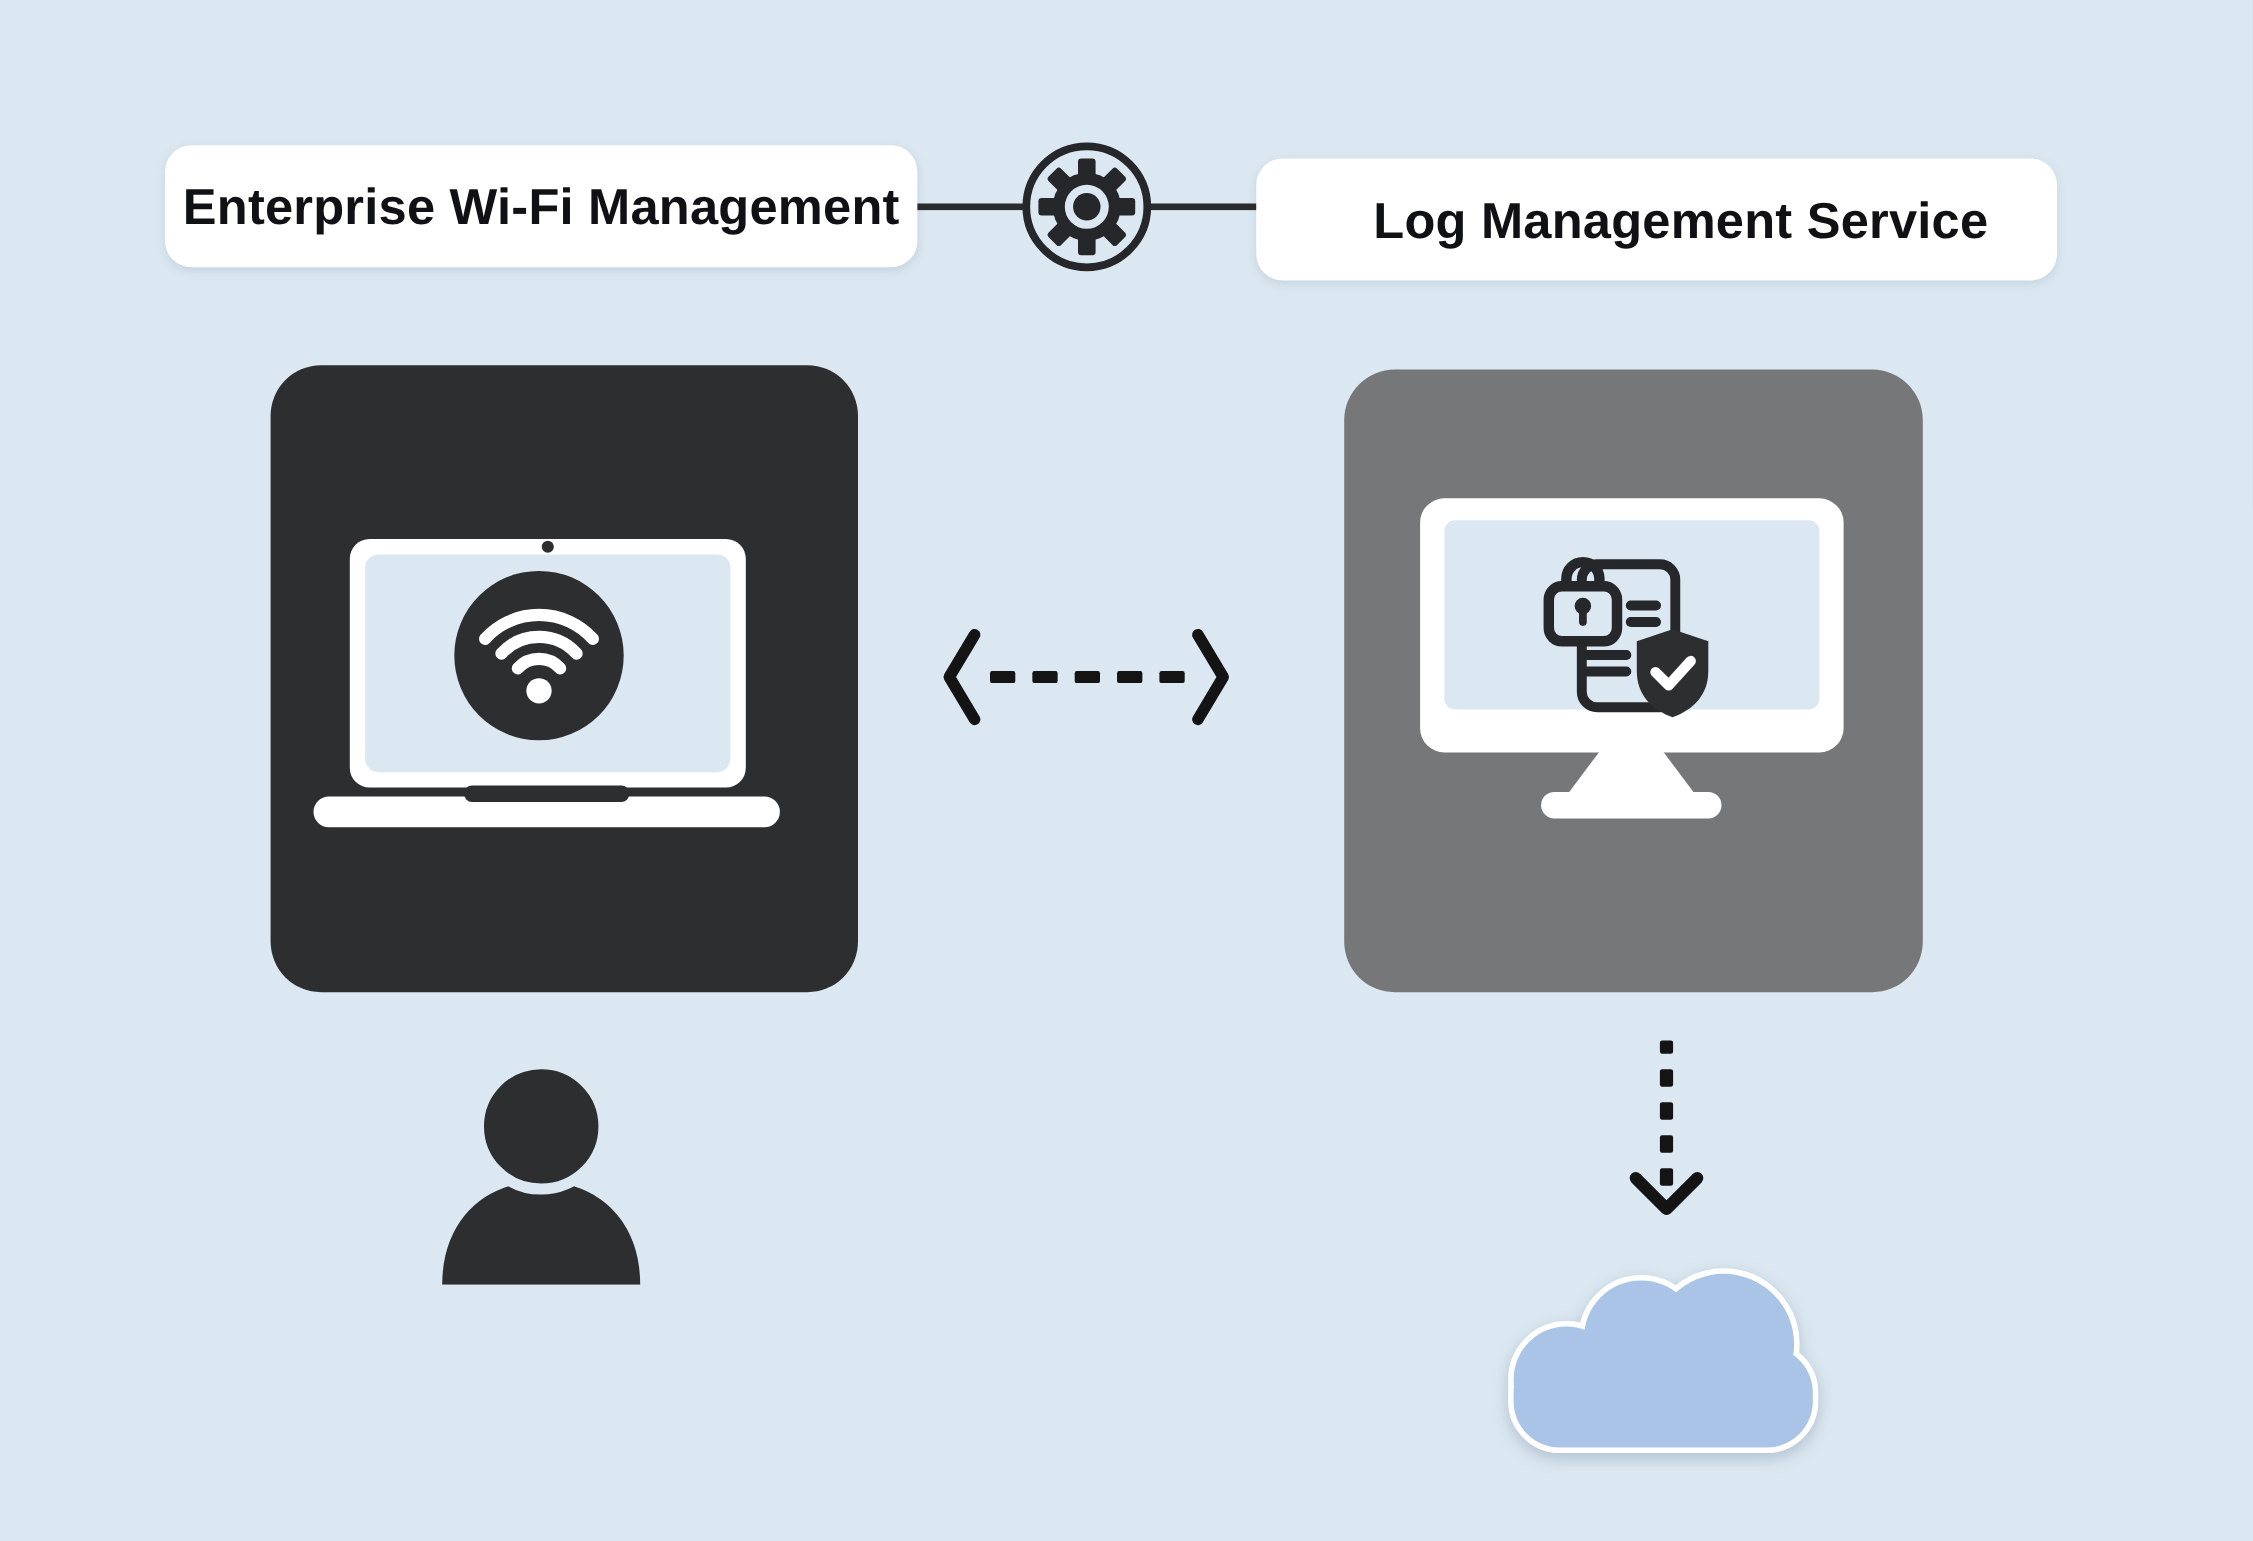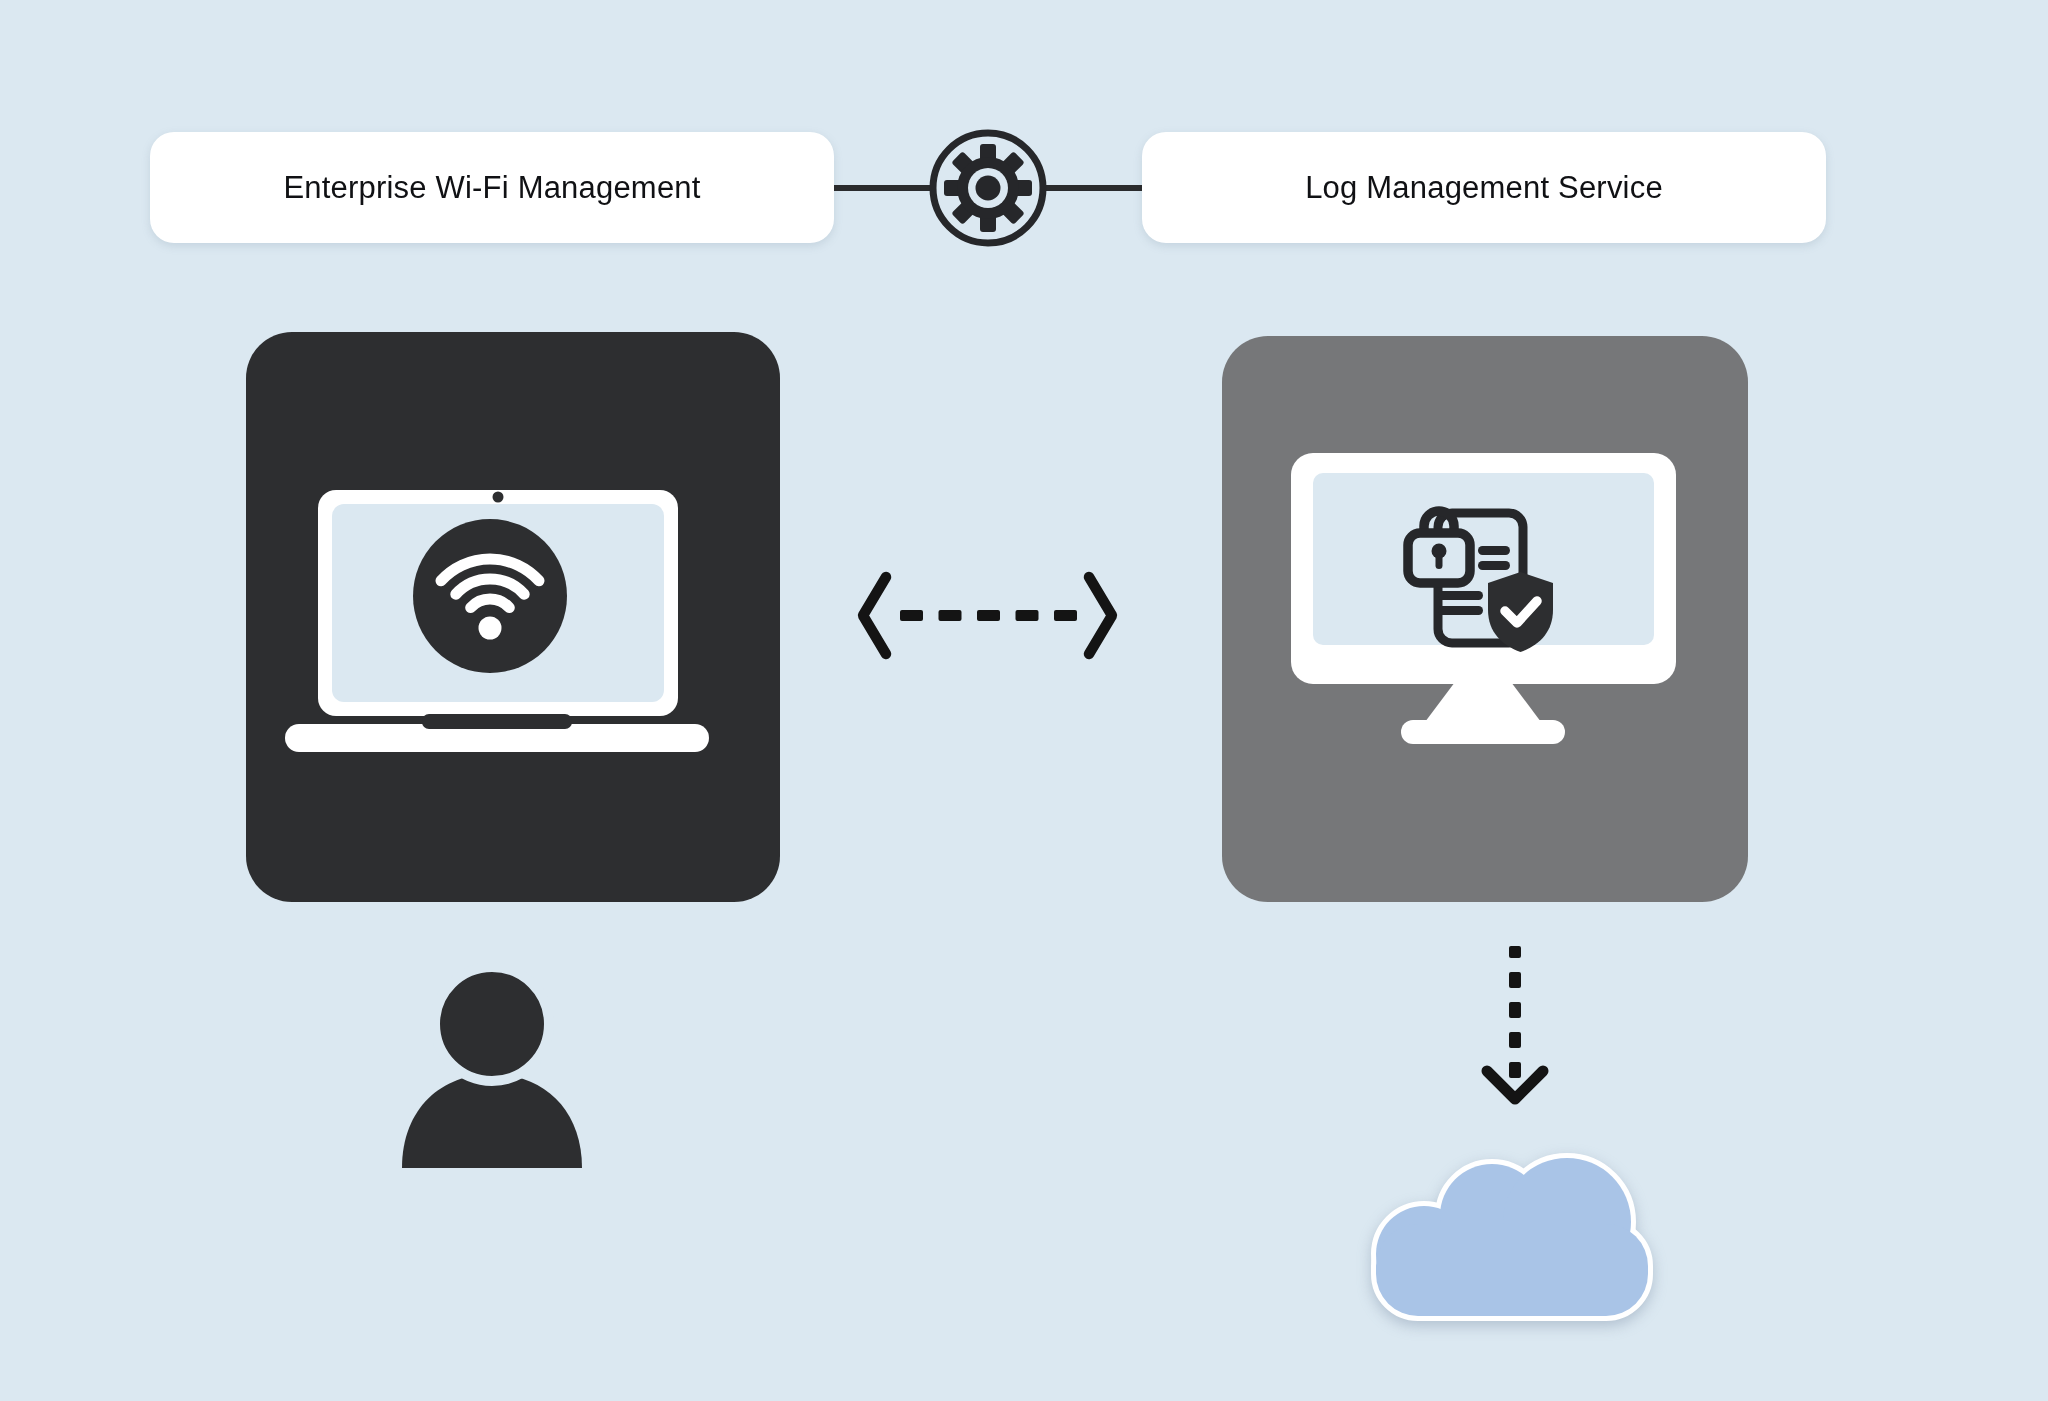--- a/index.html
+++ b/index.html
@@ -7,21 +7,21 @@
     position:relative;width:2048px;height:1401px;overflow:hidden;
     background:#dbe8f1;
     font-family:"Liberation Sans","DejaVu Sans",sans-serif;
   }
   .pill{
     position:absolute;background:#ffffff;border-radius:24px;
     display:flex;align-items:center;justify-content:center;
     box-shadow:0 3px 9px rgba(120,140,160,0.22);
   }
   .pill span{
-    font-size:31px;font-weight:400;color:#101114;letter-spacing:.2px;white-space:nowrap;
+    font-size:46px;font-weight:700;color:#101114;letter-spacing:.2px;white-space:nowrap;
   }
   .connector-line{
     position:absolute;left:834px;top:185px;width:308px;height:6px;background:#2a2b2d;z-index:1;
   }
   .gear-badge{position:absolute;left:928px;top:128px;width:120px;height:120px;z-index:2;}
   .card{position:absolute;border-radius:46px;}
   .card.dark{left:246px;top:332px;width:534px;height:570px;background:#2d2e30;}
   .card.gray{left:1222px;top:336px;width:526px;height:566px;background:#767779;}
   .card svg{position:absolute;left:0;top:0;width:100%;height:100%;}
   .h-arrow{position:absolute;left:855px;top:568px;width:265px;height:95px;}
@@ -59,21 +59,21 @@
         <rect x="52" y="16" width="16" height="20" rx="3" transform="rotate(225 60 60)"></rect>
         <rect x="52" y="16" width="16" height="20" rx="3" transform="rotate(270 60 60)"></rect>
         <rect x="52" y="16" width="16" height="20" rx="3" transform="rotate(315 60 60)"></rect>
       </g>
       <circle cx="60" cy="60" r="31" fill="#26272a"></circle>
       <circle cx="60" cy="60" r="20" fill="#dbe8f1"></circle>
       <circle cx="60" cy="60" r="12.5" fill="#26272a"></circle>
     </svg>
   </div>
 
-  <div class="pill" style="left:1142px;top:132px;width:684px;height:111px;">
+  <div class="pill" style="left:1142px;top:144px;width:684px;height:111px;padding-left:44px;">
     <span>Log Management Service</span>
   </div>
 
   <div class="card dark">
     <svg viewBox="0 0 534 570">
       <rect x="72" y="158" width="360" height="226" rx="18" fill="#ffffff"></rect>
       <rect x="86" y="172" width="332" height="198" rx="12" fill="#dbe8f1"></rect>
       <circle cx="252" cy="165" r="5.5" fill="#2d2e30"></circle>
       <circle cx="244" cy="264" r="77" fill="#2d2e30"></circle>
       <g fill="none" stroke="#ffffff" stroke-width="11" stroke-linecap="round">

